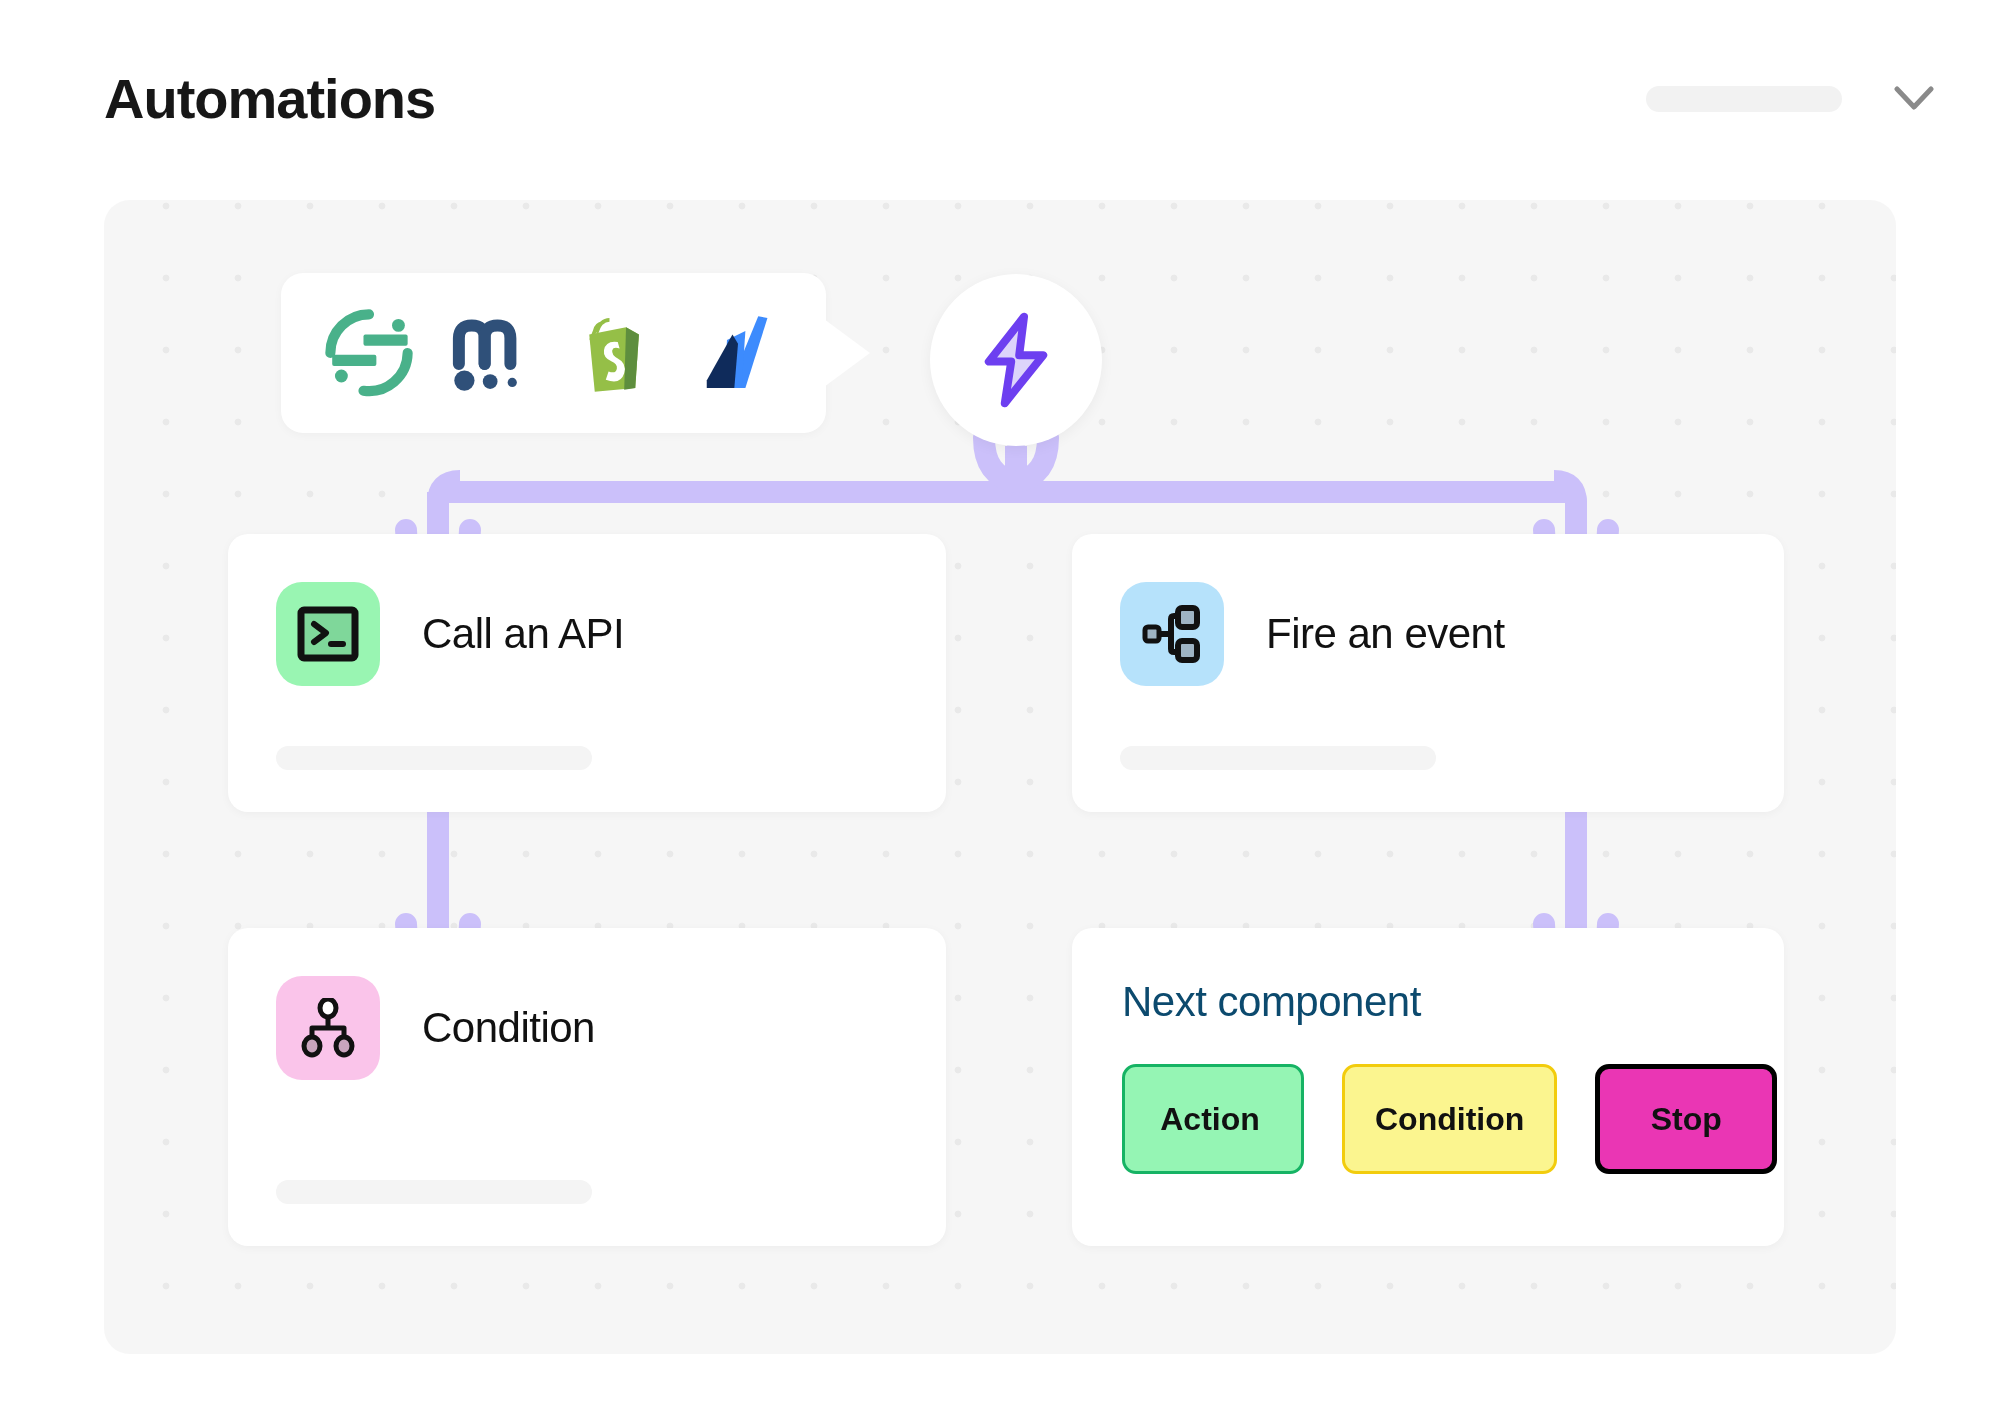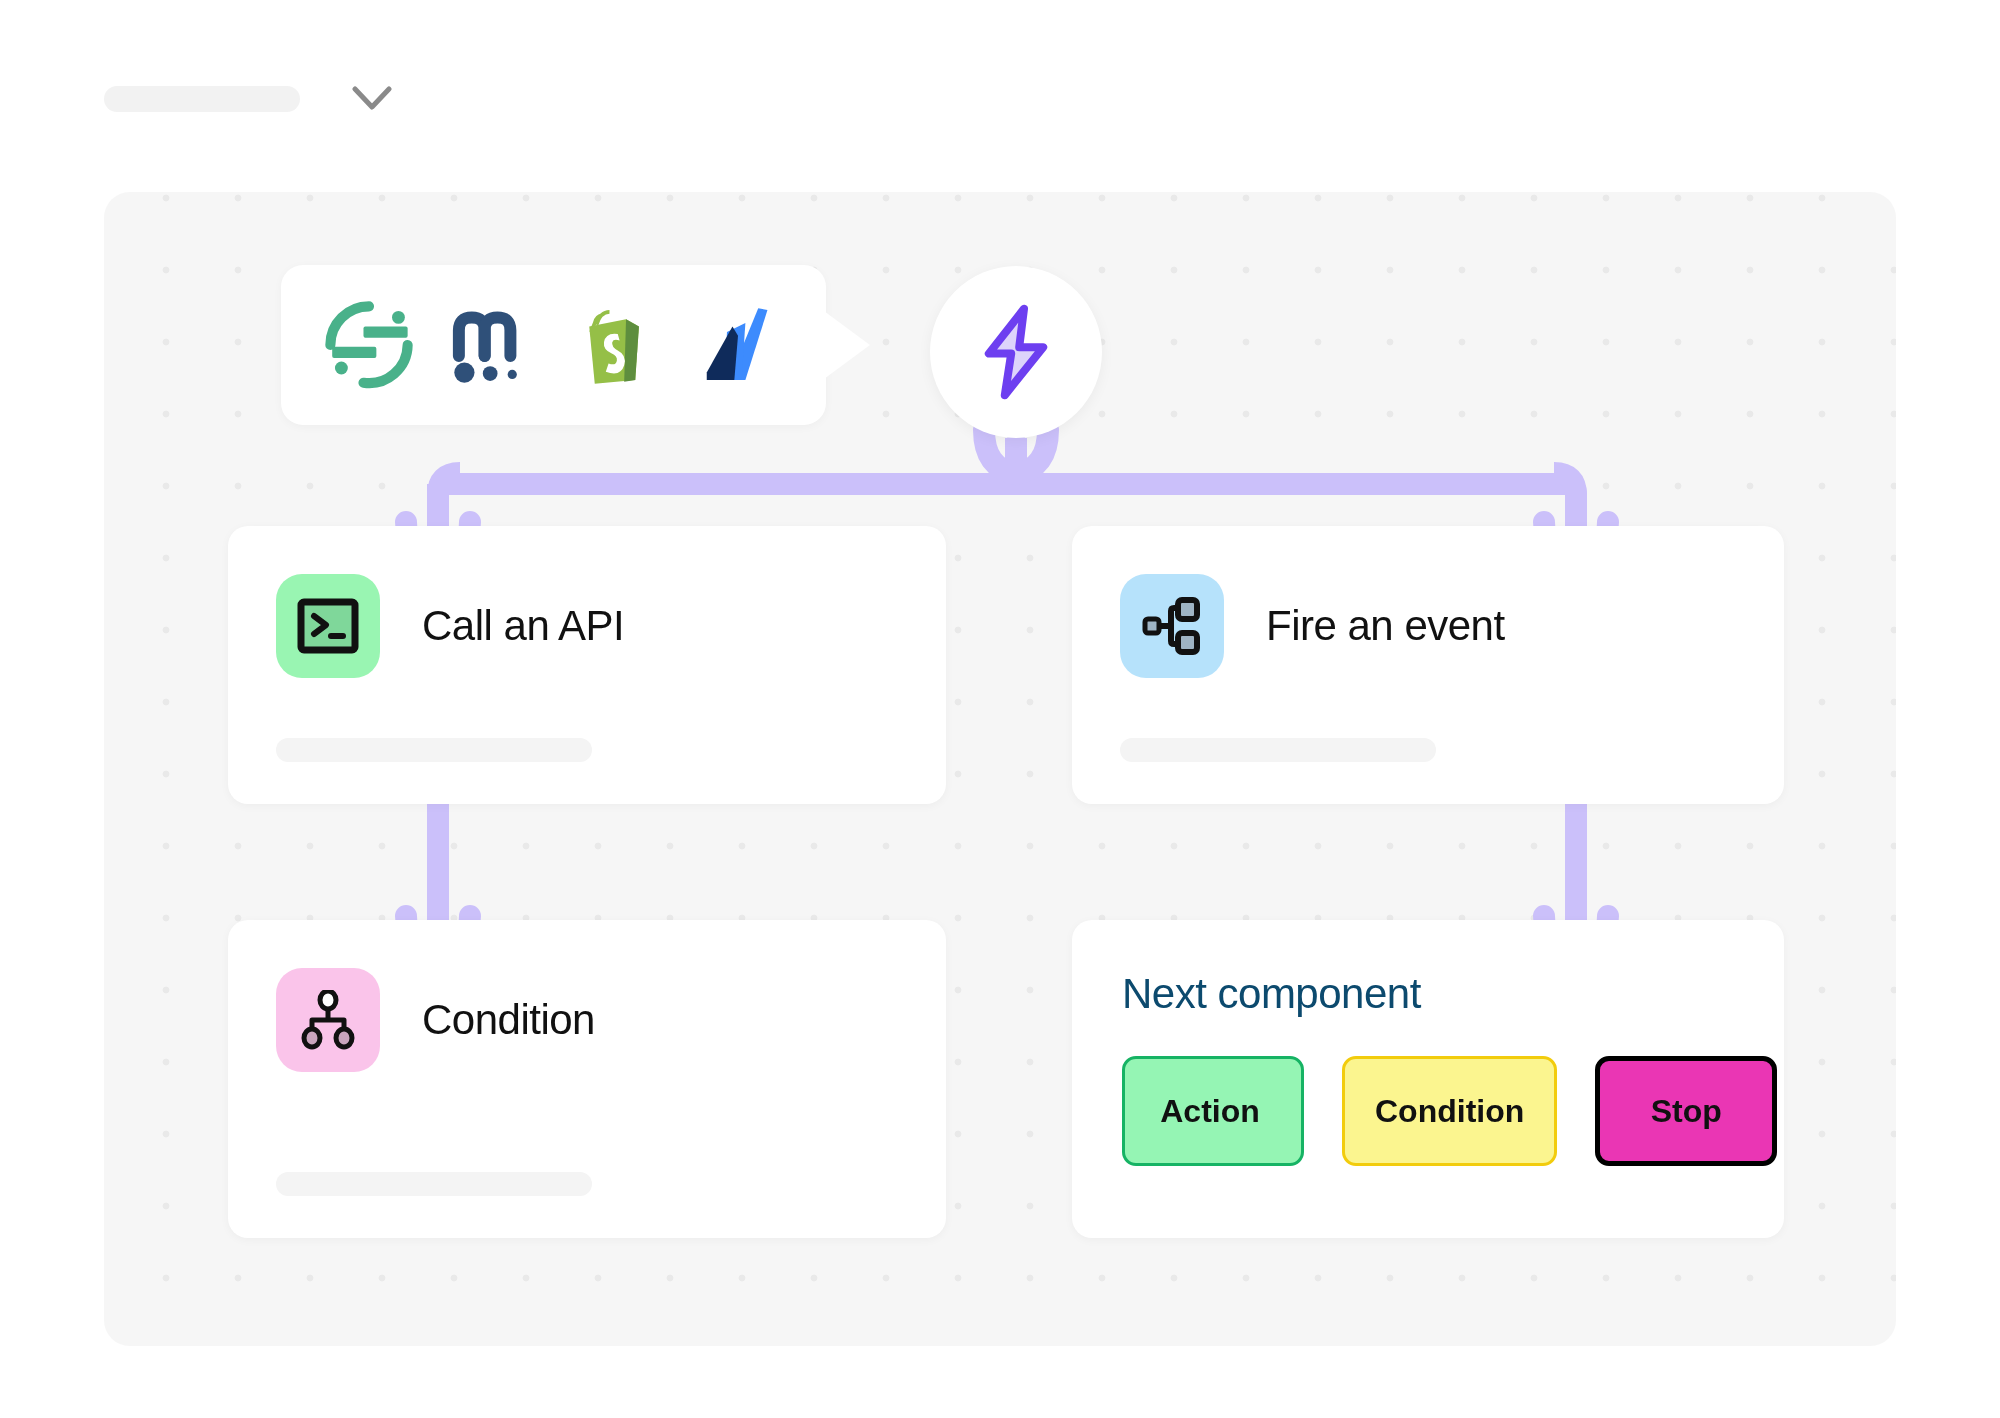--- a/index.html
+++ b/index.html
@@ -61,21 +61,21 @@
     align-items: center;
     justify-content: center;
     cursor: pointer;
   }
   .chevron-btn svg { display: block; }
 
   
   .canvas {
     position: absolute;
     left: 104px;
-    top: 192px;
+    top: 200px;
     width: 1792px;
     height: 1154px;
     background: #f6f6f6;
     border-radius: 26px;
     background-image: radial-gradient(circle, #e9e9e9 3.4px, rgba(0,0,0,0) 3.6px);
     background-size: 72px 72px;
     background-position: 26px 42px;
     overflow: hidden;
   }
 
@@ -216,20 +216,21 @@
   .chip-action    { background: #95f5b4; border: 3px solid #16b364; padding-left: 24px; }
   .chip-condition { background: #fbf58f; border: 3px solid #f2cc0d; }
   .chip-stop      { background: #ea36b4; border: 5px solid #000000; }
 </style>
 </head>
 <body>
 
 <div class="page">
 
   <div class="header">
+    <div class="page-title">Automations</div>
 
     <div class="header-right">
       <div class="header-pill"></div>
       <div class="chevron-btn">
         <svg width="40" height="26" viewBox="0 0 40 26">
           <path d="M3 3 L20 21 L37 3" fill="none" stroke="#8a8a8a" stroke-width="5" stroke-linecap="round" stroke-linejoin="round"></path>
         </svg>
       </div>
     </div>
   </div>

